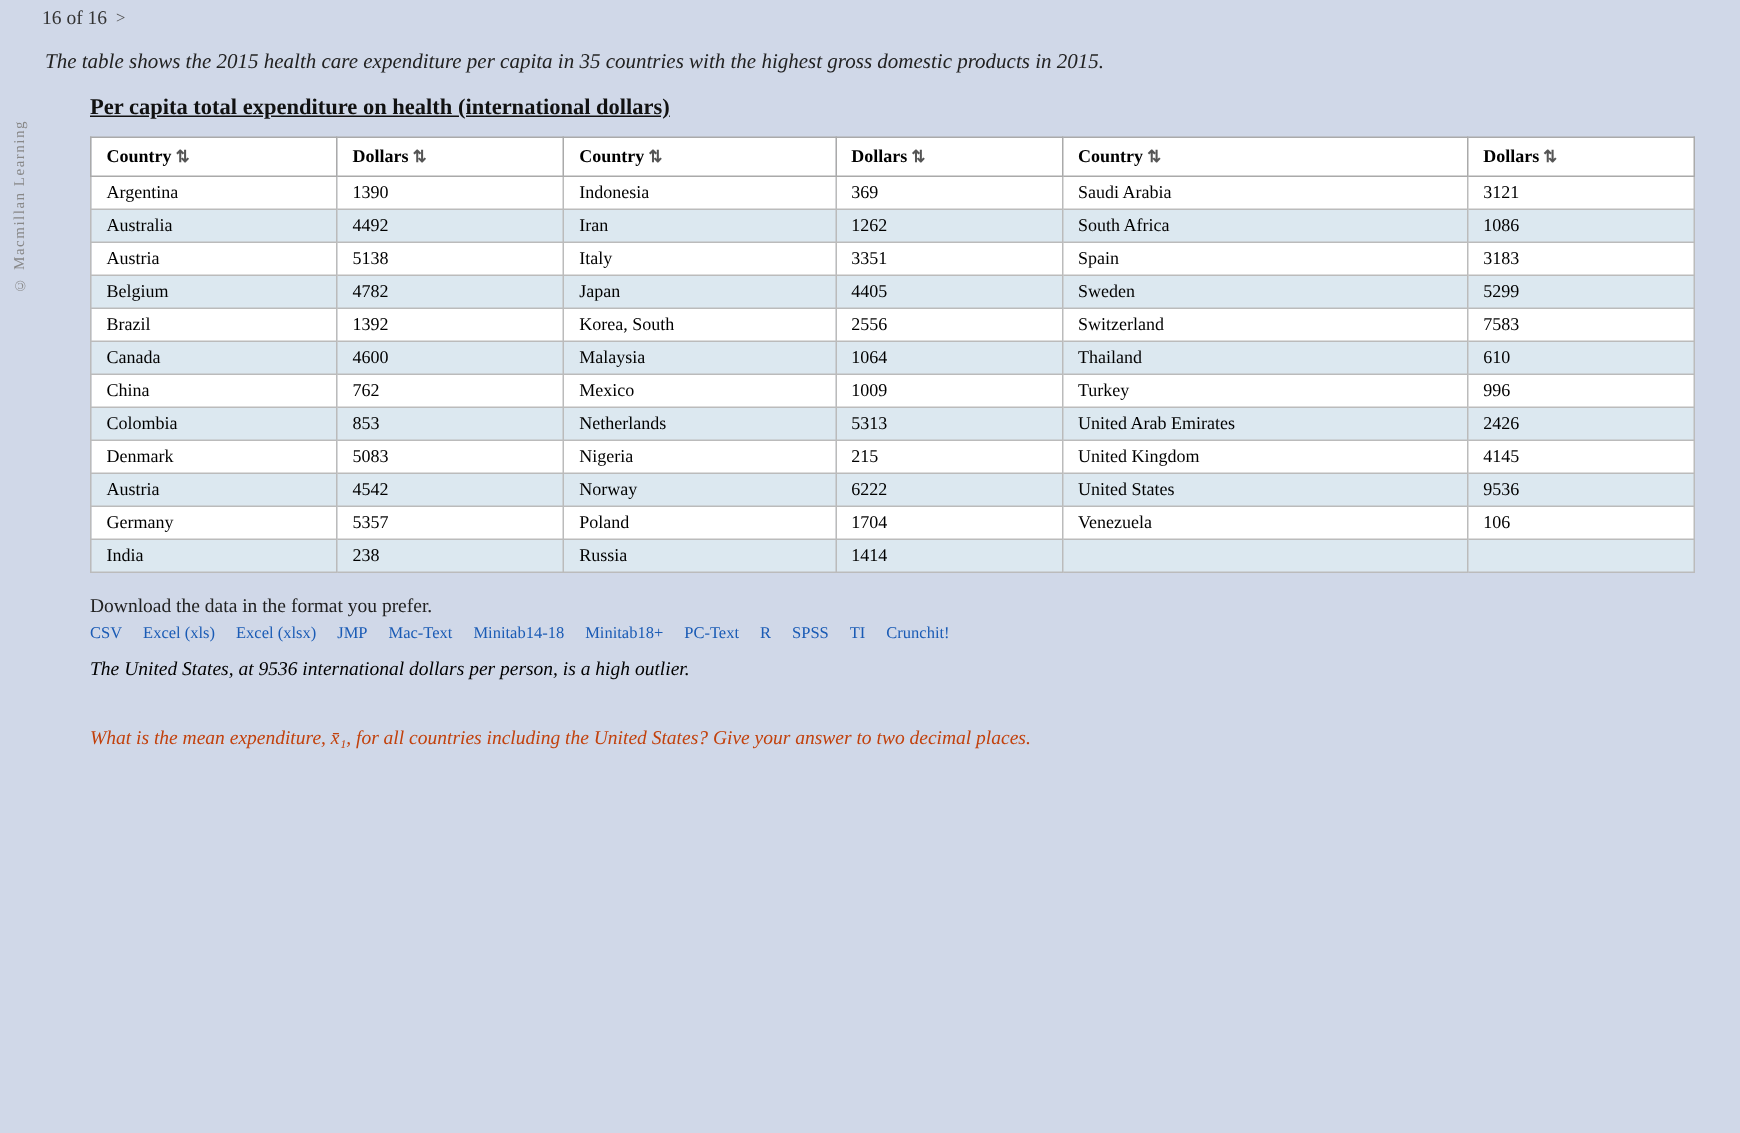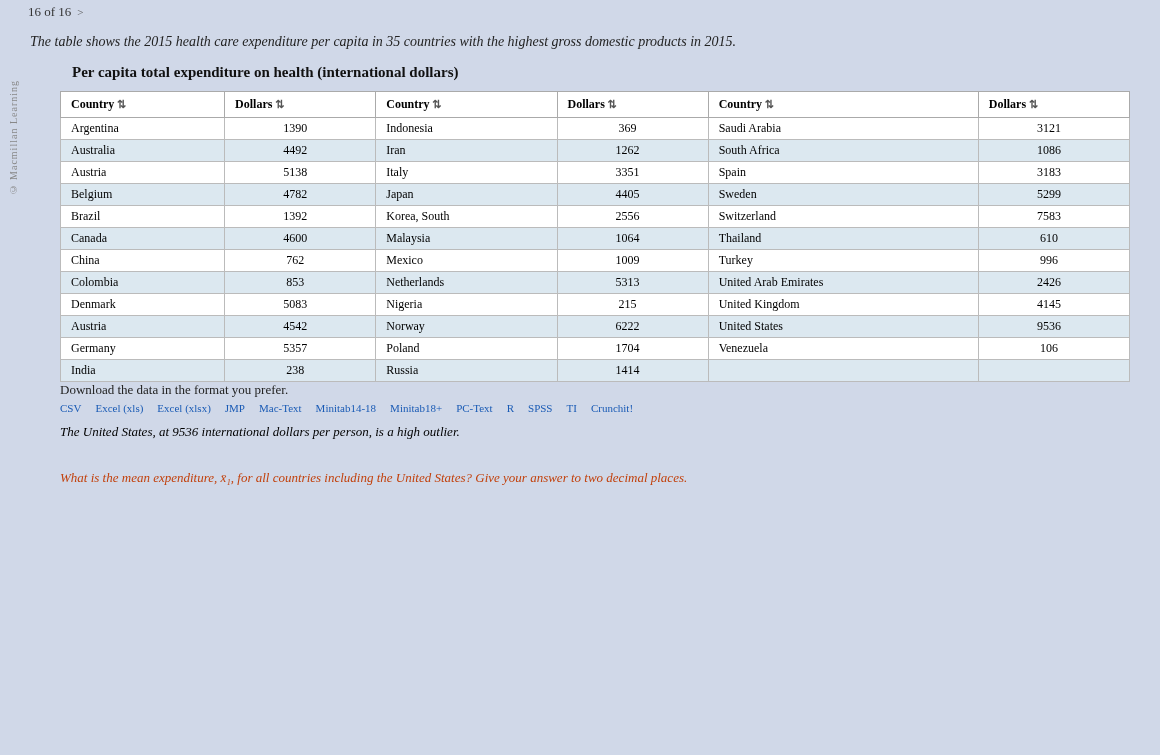--- a/index.html
+++ b/index.html
@@ -41,21 +41,22 @@
       font-size: 14px;
       color: #222;
       margin-bottom: 14px;
       font-style: italic;
     }
     .table-title {
       font-size: 15px;
       font-weight: bold;
       margin-bottom: 10px;
       color: #111;
-      margin-left: 42px;
+      margin-left: 30px;
+      text-decoration: underline;
     }
     .data-table {
       border-collapse: collapse;
       width: calc(100% - 30px);
       margin-left: 30px;
       font-size: 12px;
     }
     .data-table th {
       background: #fff;
       font-weight: bold;
@@ -74,25 +75,26 @@
       padding: 3px 10px;
       white-space: nowrap;
     }
     .data-table tr:nth-child(odd) td {
       background: #fff;
     }
     .data-table tr:nth-child(even) td {
       background: #dce8f0;
     }
     .data-table td.num {
-      text-align: center;
+      text-align: left;
       padding-right: 20px;
     }
     .download-section {
       margin-left: 30px;
+      margin-top: 14px;
       font-size: 13px;
       color: #222;
     }
     .download-links {
       display: flex;
       gap: 14px;
       margin-top: 4px;
       align-items: center;
     }
     .download-links a {

